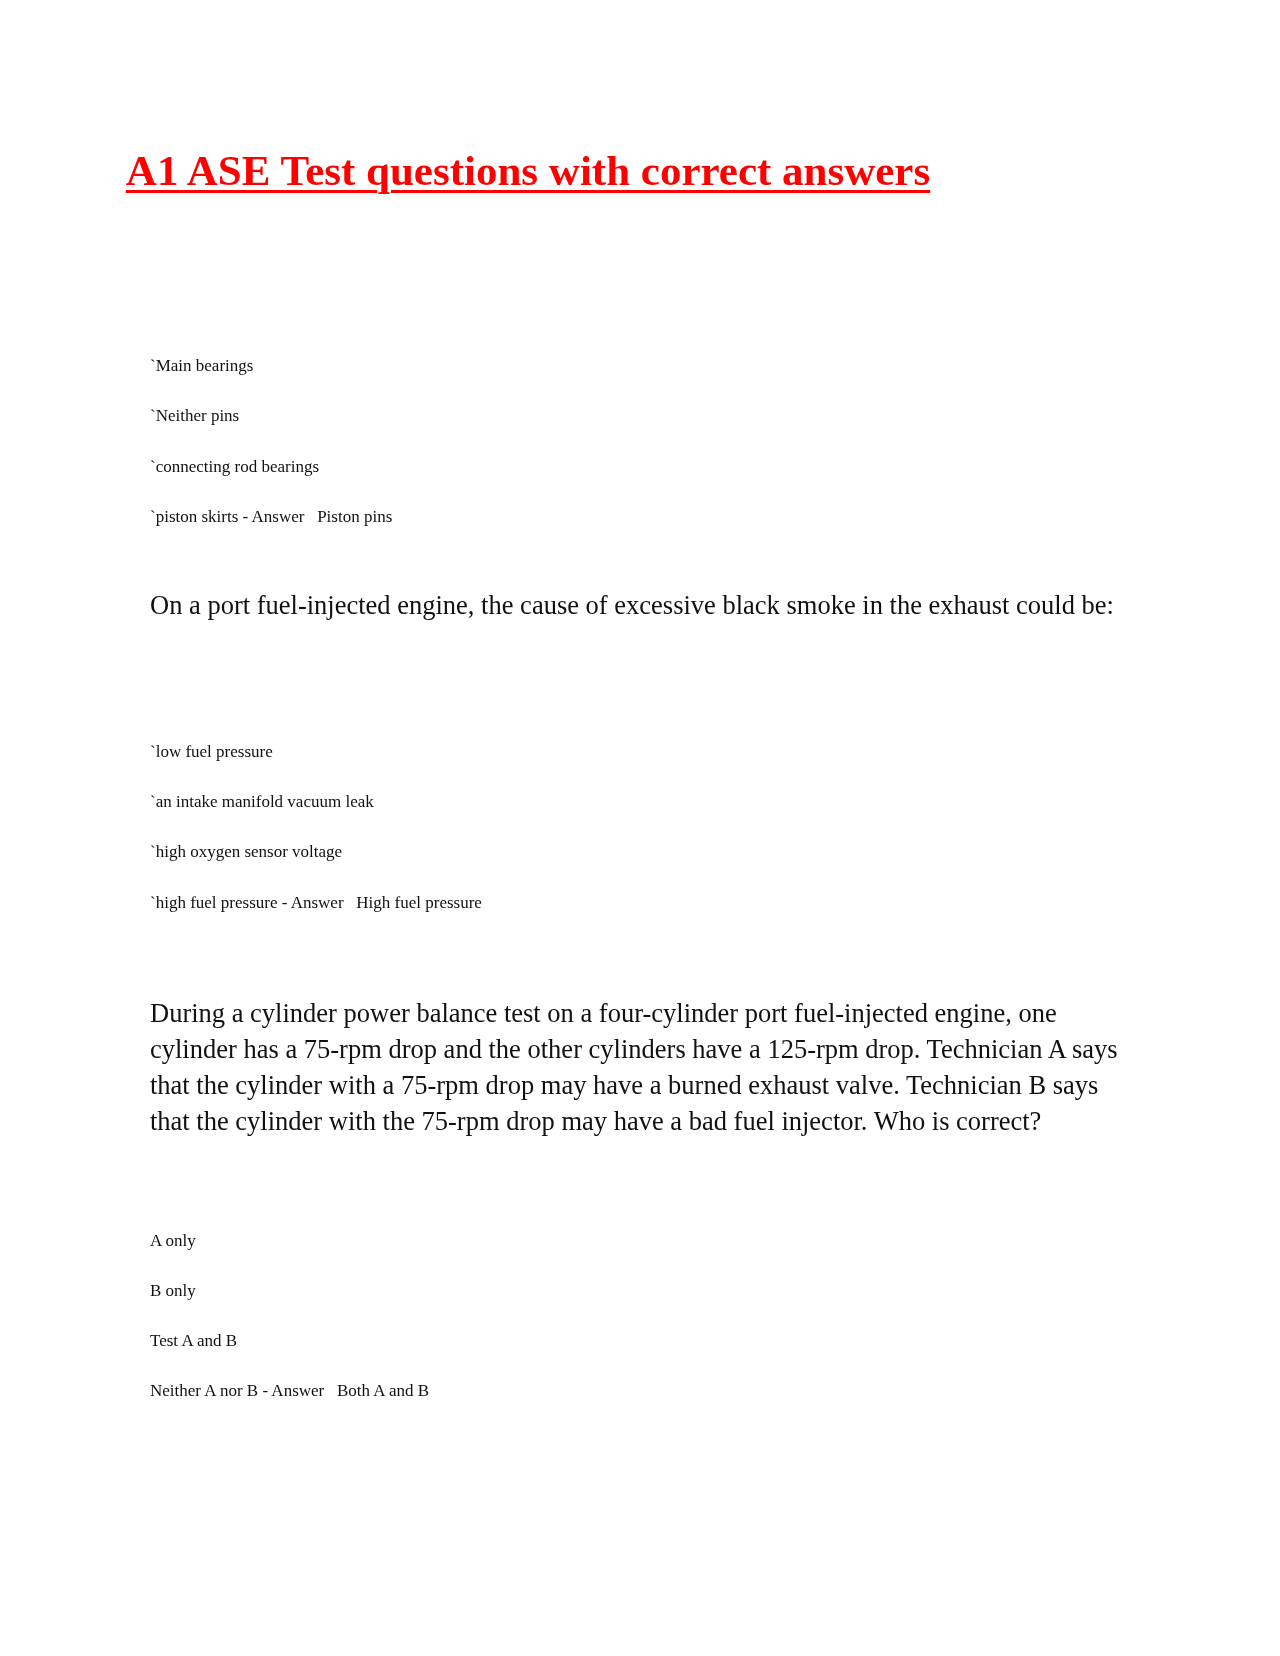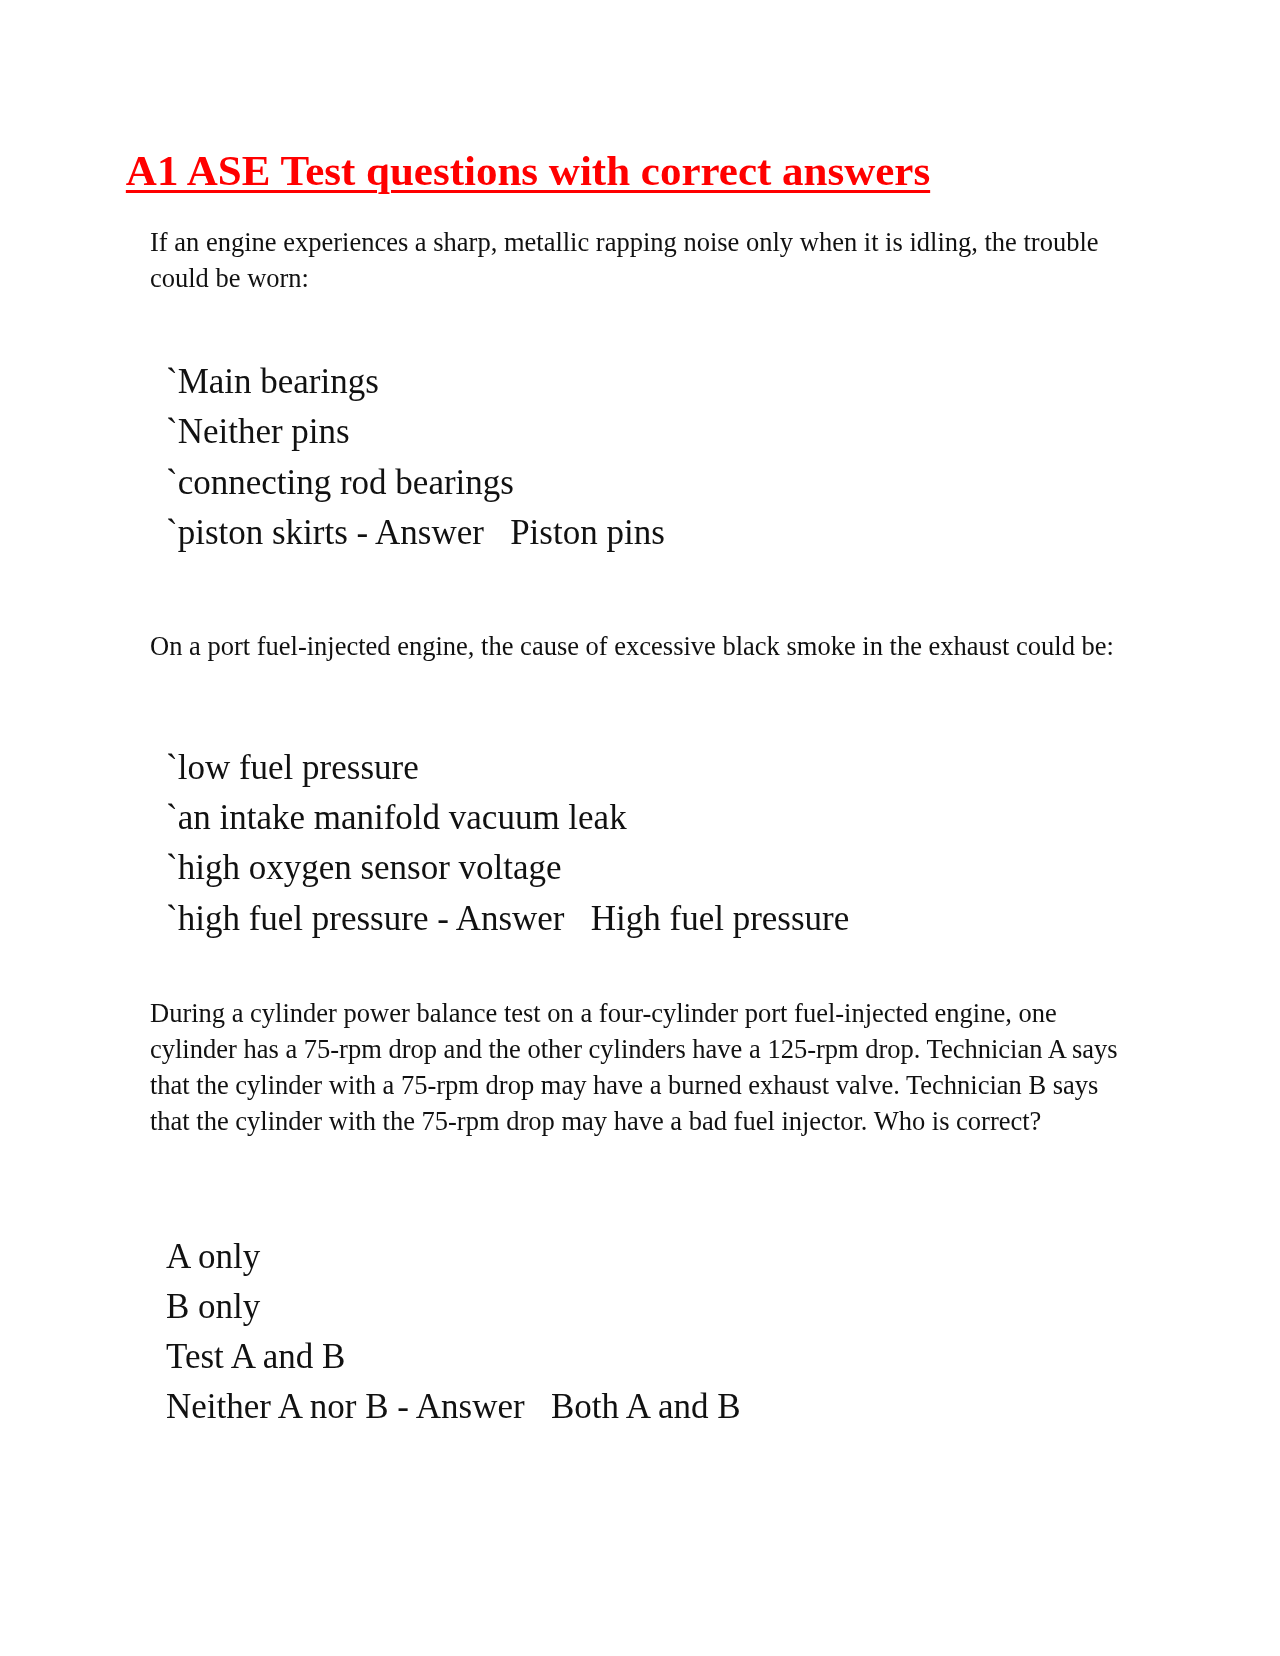--- a/index.html
+++ b/index.html
@@ -3,35 +3,34 @@
 <meta charset="utf-8">
 <style>
   html, body { margin: 0; padding: 0; background: #ffffff; }
   body { width: 1280px; height: 1656px; position: relative; overflow: hidden;
          font-family: "Liberation Serif", "DejaVu Serif", serif; color: #111111; }
   .page { position: absolute; left: 0; top: 0; width: 1280px; height: 1656px; }
   .title { position: absolute; left: 0; width: 1056px; top: 146px; text-align: center;
            font-size: 43px; font-weight: bold; color: #ff0000; text-decoration: underline;
            text-decoration-thickness: 3px; text-underline-offset: 5px; line-height: 50px; margin: 0; }
   .block { position: absolute; left: 150px; width: 980px; font-size: 26.5px; line-height: 36px; margin: 0; }
-  .opt { position: absolute; left: 150px; font-size: 35px; line-height: 36px; margin: 16px; white-space: pre; }
+  .opt { position: absolute; left: 150px; font-size: 17px; line-height: 36px; margin: 0; white-space: pre; }
 </style>
 </head>
 <body>
 
 <div class="page">
   <h1 class="title">A1 ASE Test questions with correct answers</h1>
 
-  <p class="block" style="top:224px;">If an engine experiences a sharp, metallic rapping noise only when it is idling, the trouble could be worn:</p>
   <p class="opt" style="top:348px;">`Main bearings</p>
   <p class="opt" style="top:398px;">`Neither pins</p>
   <p class="opt" style="top:449px;">`connecting rod bearings</p>
   <p class="opt" style="top:499px;">`piston skirts - Answer   Piston pins</p>
 
-  <p class="block" style="top:628px;">On a port fuel-injected engine, the cause of excessive black smoke in the exhaust could be:</p>
+  <p class="block" style="top:587px;">On a port fuel-injected engine, the cause of excessive black smoke in the exhaust could be:</p>
   <p class="opt" style="top:734px;">`low fuel pressure</p>
   <p class="opt" style="top:784px;">`an intake manifold vacuum leak</p>
   <p class="opt" style="top:834px;">`high oxygen sensor voltage</p>
   <p class="opt" style="top:885px;">`high fuel pressure - Answer   High fuel pressure</p>
 
   <p class="block" style="top:995px;">During a cylinder power balance test on a four-cylinder port fuel-injected engine, one cylinder has a 75-rpm drop and the other cylinders have a 125-rpm drop. Technician A says that the cylinder with a 75-rpm drop may have a burned exhaust valve. Technician B says that the cylinder with the 75-rpm drop may have a bad fuel injector. Who is correct?</p>
   <p class="opt" style="top:1223px;">A only</p>
   <p class="opt" style="top:1273px;">B only</p>
   <p class="opt" style="top:1323px;">Test A and B</p>
   <p class="opt" style="top:1373px;">Neither A nor B - Answer   Both A and B</p>

